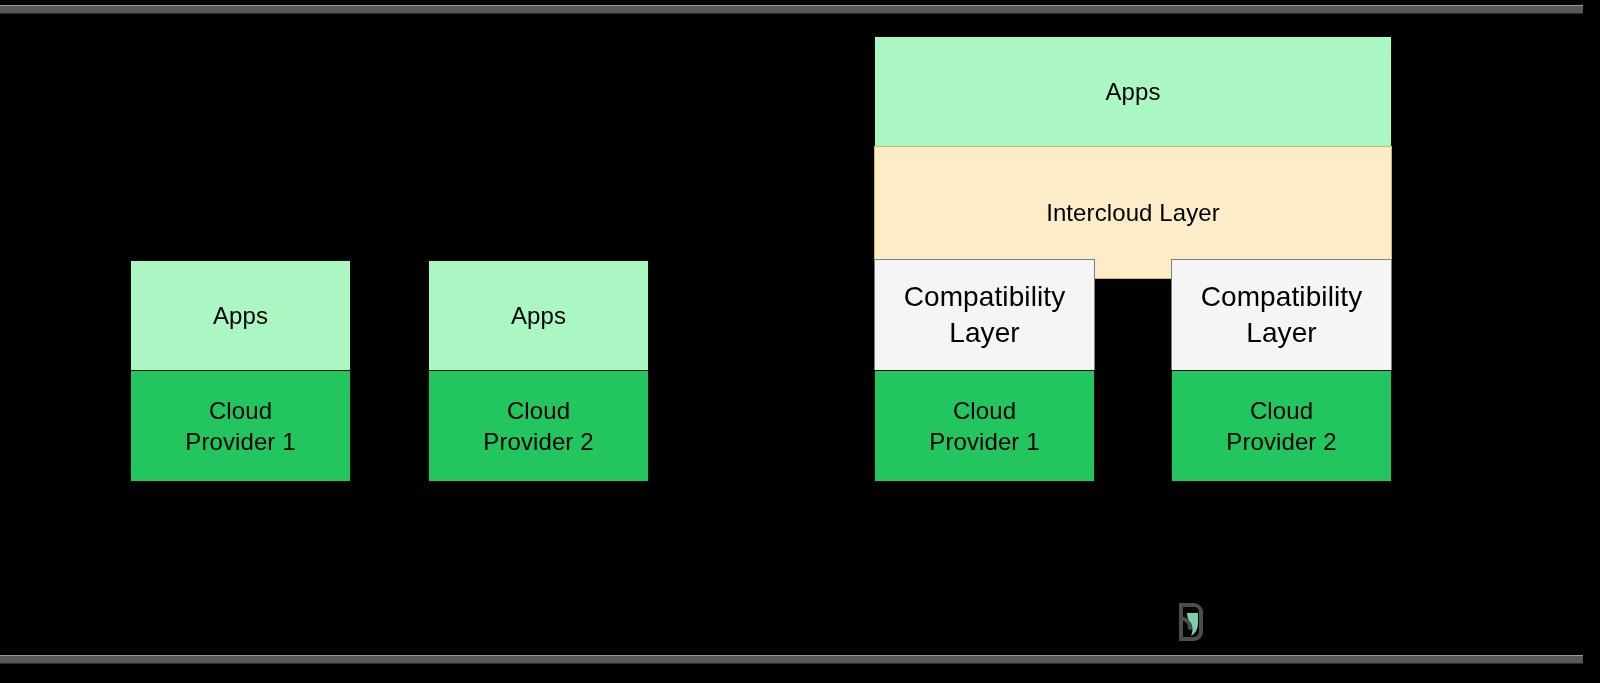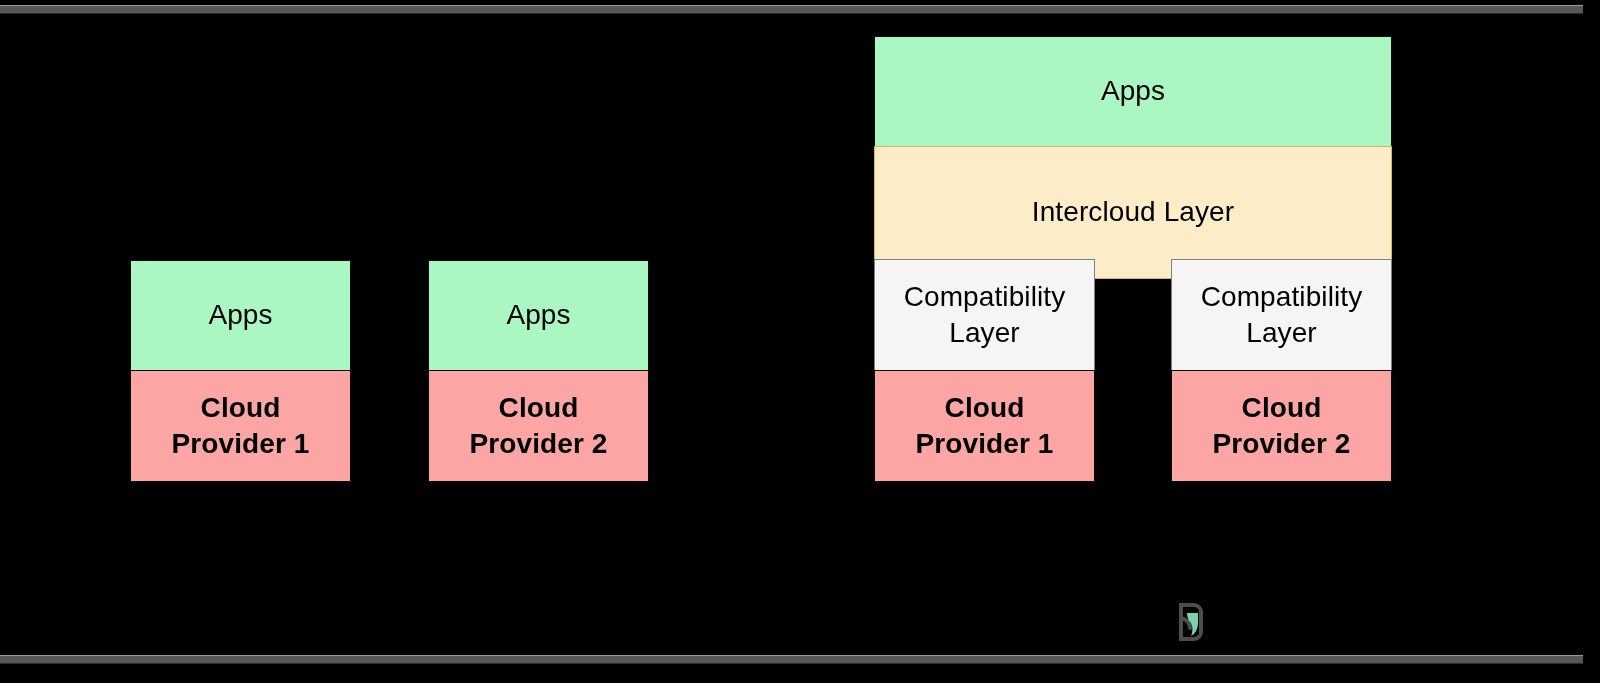--- a/index.html
+++ b/index.html
@@ -37,44 +37,43 @@
 
   
   .box {
     position: absolute;
     box-sizing: border-box;
     display: flex;
     align-items: center;
     justify-content: center;
     text-align: center;
     color: #000000;
-    font-size: 28px;
+    font-size: 24px;
     line-height: 1.3;
     letter-spacing: 0.1px;
     white-space: pre-line;
     user-select: none;
   }
 
   .box.apps {
     background: #aaf7c4;
     border: 1px solid #0b0b0b;
   }
   .box.intercloud {
     background: #fcecc8;
     border: 1px solid #d6b656;
   }
   .box.compat {
     background: #f5f5f5;
     border: 1px solid #808080;
     font-size: 28px;
   }
   .box.provider {
-    background: #fca5a5;
+    background: #22c55e;
     border: 1px solid #0b0b0b;
-    font-weight: bold;
   }
 
   
   .logo-mark {
     position: absolute;
     left: 1166px;
     top: 598px;
     width: 42px;
     height: 48px;
   }

